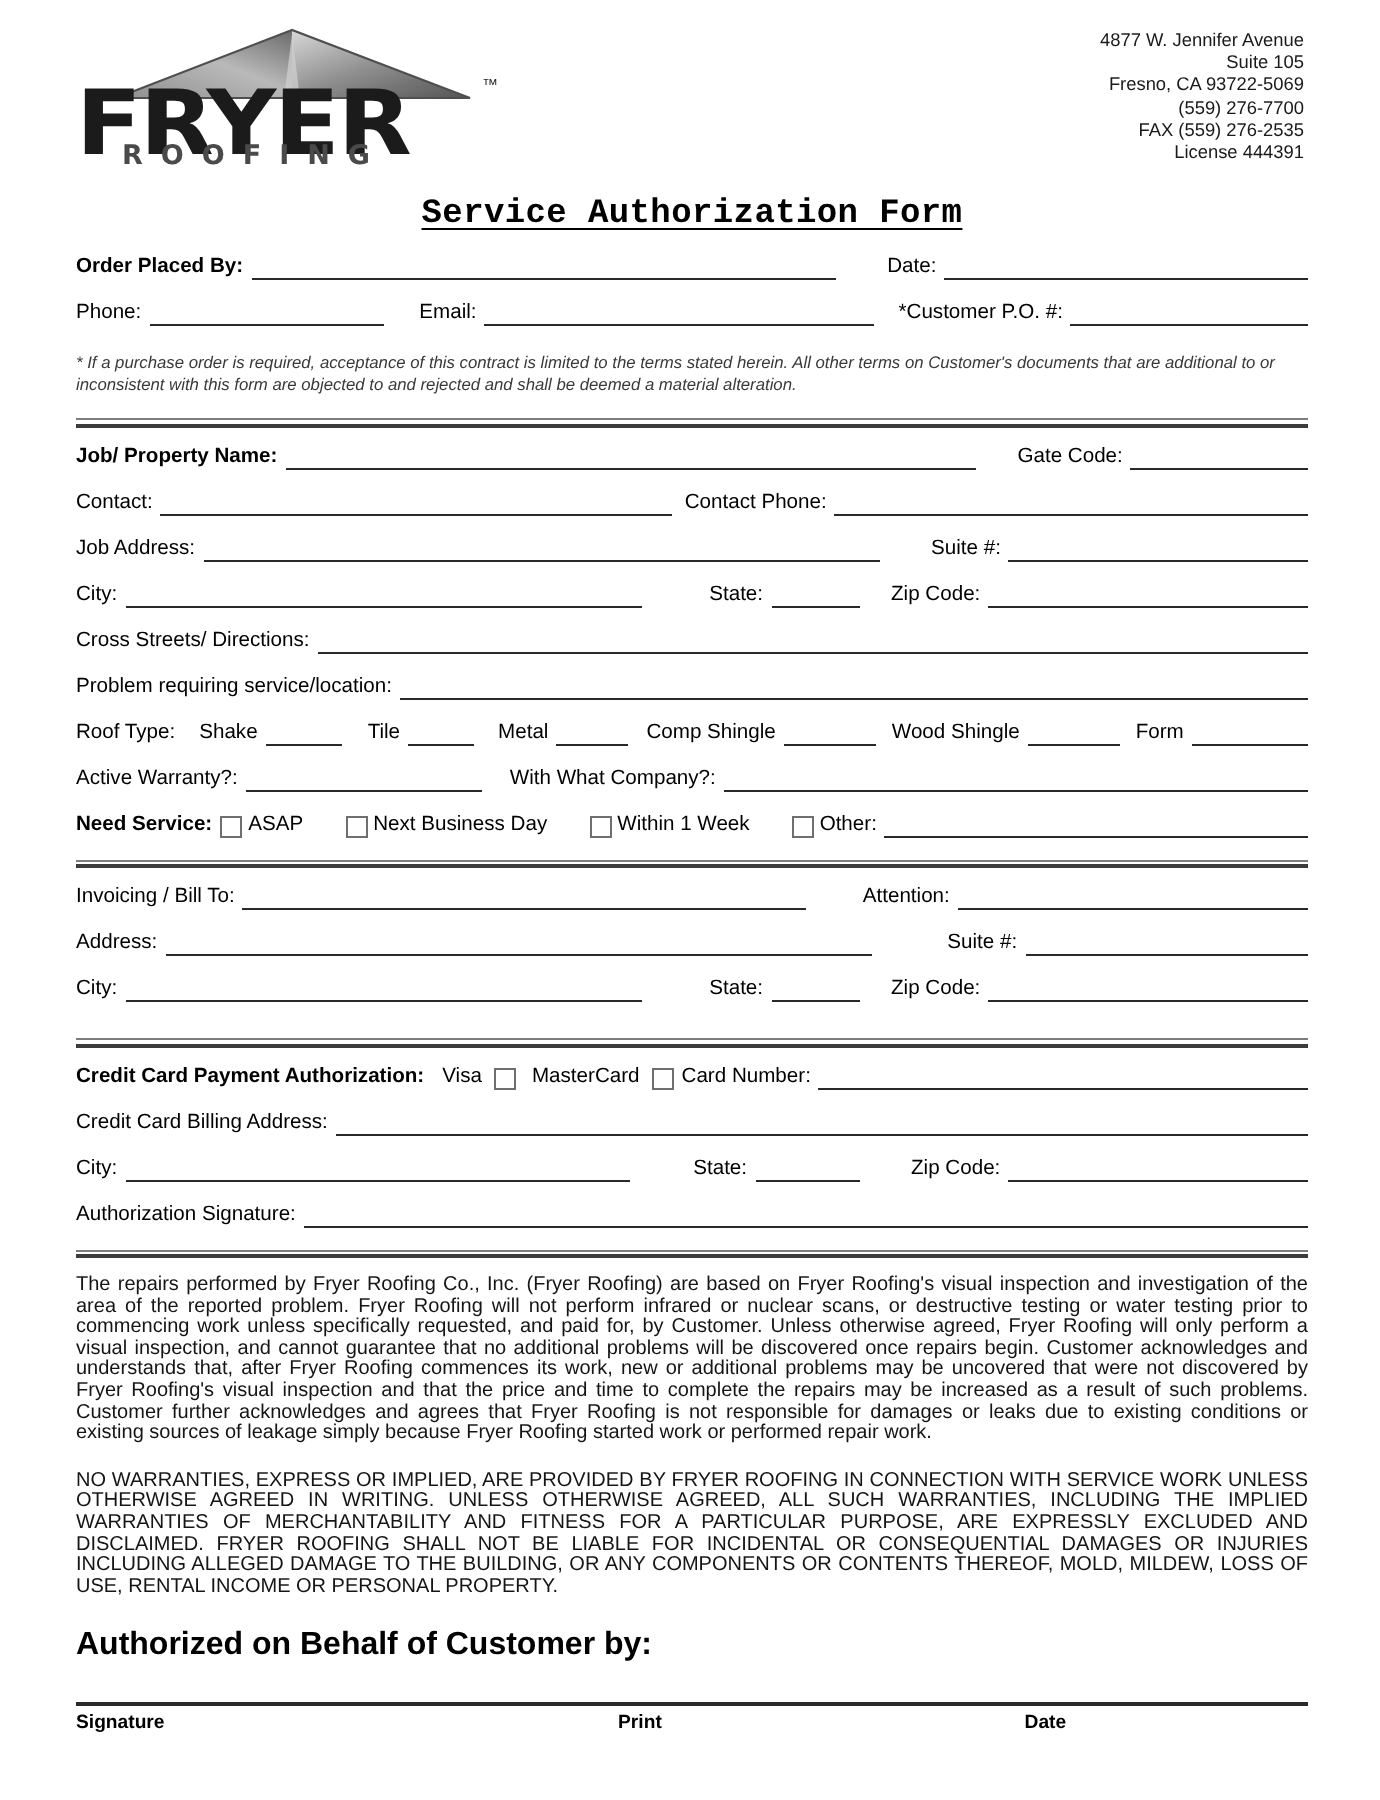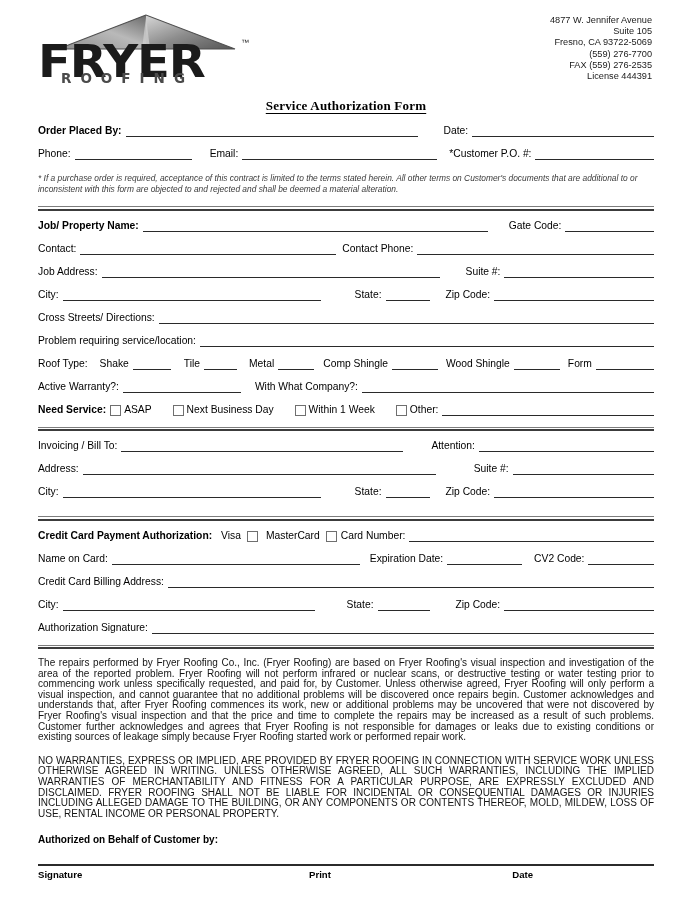--- a/index.html
+++ b/index.html
@@ -85,23 +85,23 @@
     font-size: 9.2px;
     line-height: 11.2px;
     color: #1a1a1a;
     padding-top: 3px;
     padding-right: 2px;
   }
 
   
   .title {
     text-align: center;
-    font-family: Liberation Serif, serif;
+    font-family: Liberation Mono, monospace;
     font-weight: bold;
-    font-size: 13px;
+    font-size: 17px;
     text-decoration: underline;
     text-underline-offset: 3px;
     margin-top: 10px;
     margin-bottom: 2px;
     letter-spacing: 0.2px;
   }
 
   
   .row {
     display: flex;
@@ -163,21 +163,21 @@
   .legal {
     font-size: 10px;
     line-height: 10.6px;
     text-align: justify;
     color: #151515;
     margin-top: 9px;
   }
   .legal.caps { margin-top: 13px; }
 
   .auth-line {
-    font-size: 10px;
+    font-size: 16px;
     font-weight: bold;
     margin-top: 15px;
   }
   .sig-rule {
     height: 1.6px;
     background: #2b2b2b;
     margin-top: 19px;
   }
   .sig-labels {
     display: flex;
@@ -393,30 +393,20 @@
     <span class="lbl">Visa</span>
     <span class="cbox after"></span>
     <span class="gap" style="width:8px"></span>
     <span class="lbl">MasterCard</span>
     <span class="cbox after"></span>
     <span class="gap" style="width:4px"></span>
     <span class="lbl">Card Number:</span>
     <span class="blank grow"></span>
   </div>
 
-  <div class="row">
-    <span class="lbl">Name on Card:</span>
-    <span class="blank" style="width:248px"></span>
-    <span class="gap" style="width:10px"></span>
-    <span class="lbl">Expiration Date:</span>
-    <span class="blank" style="width:75px"></span>
-    <span class="gap" style="width:12px"></span>
-    <span class="lbl">CV2 Code:</span>
-    <span class="blank grow"></span>
-  </div>
 
   <div class="row">
     <span class="lbl">Credit Card Billing Address:</span>
     <span class="blank grow"></span>
   </div>
 
   <div class="row">
     <span class="lbl">City:</span>
     <span class="blank" style="width:252px"></span>
     <span class="gap" style="width:32px"></span>

